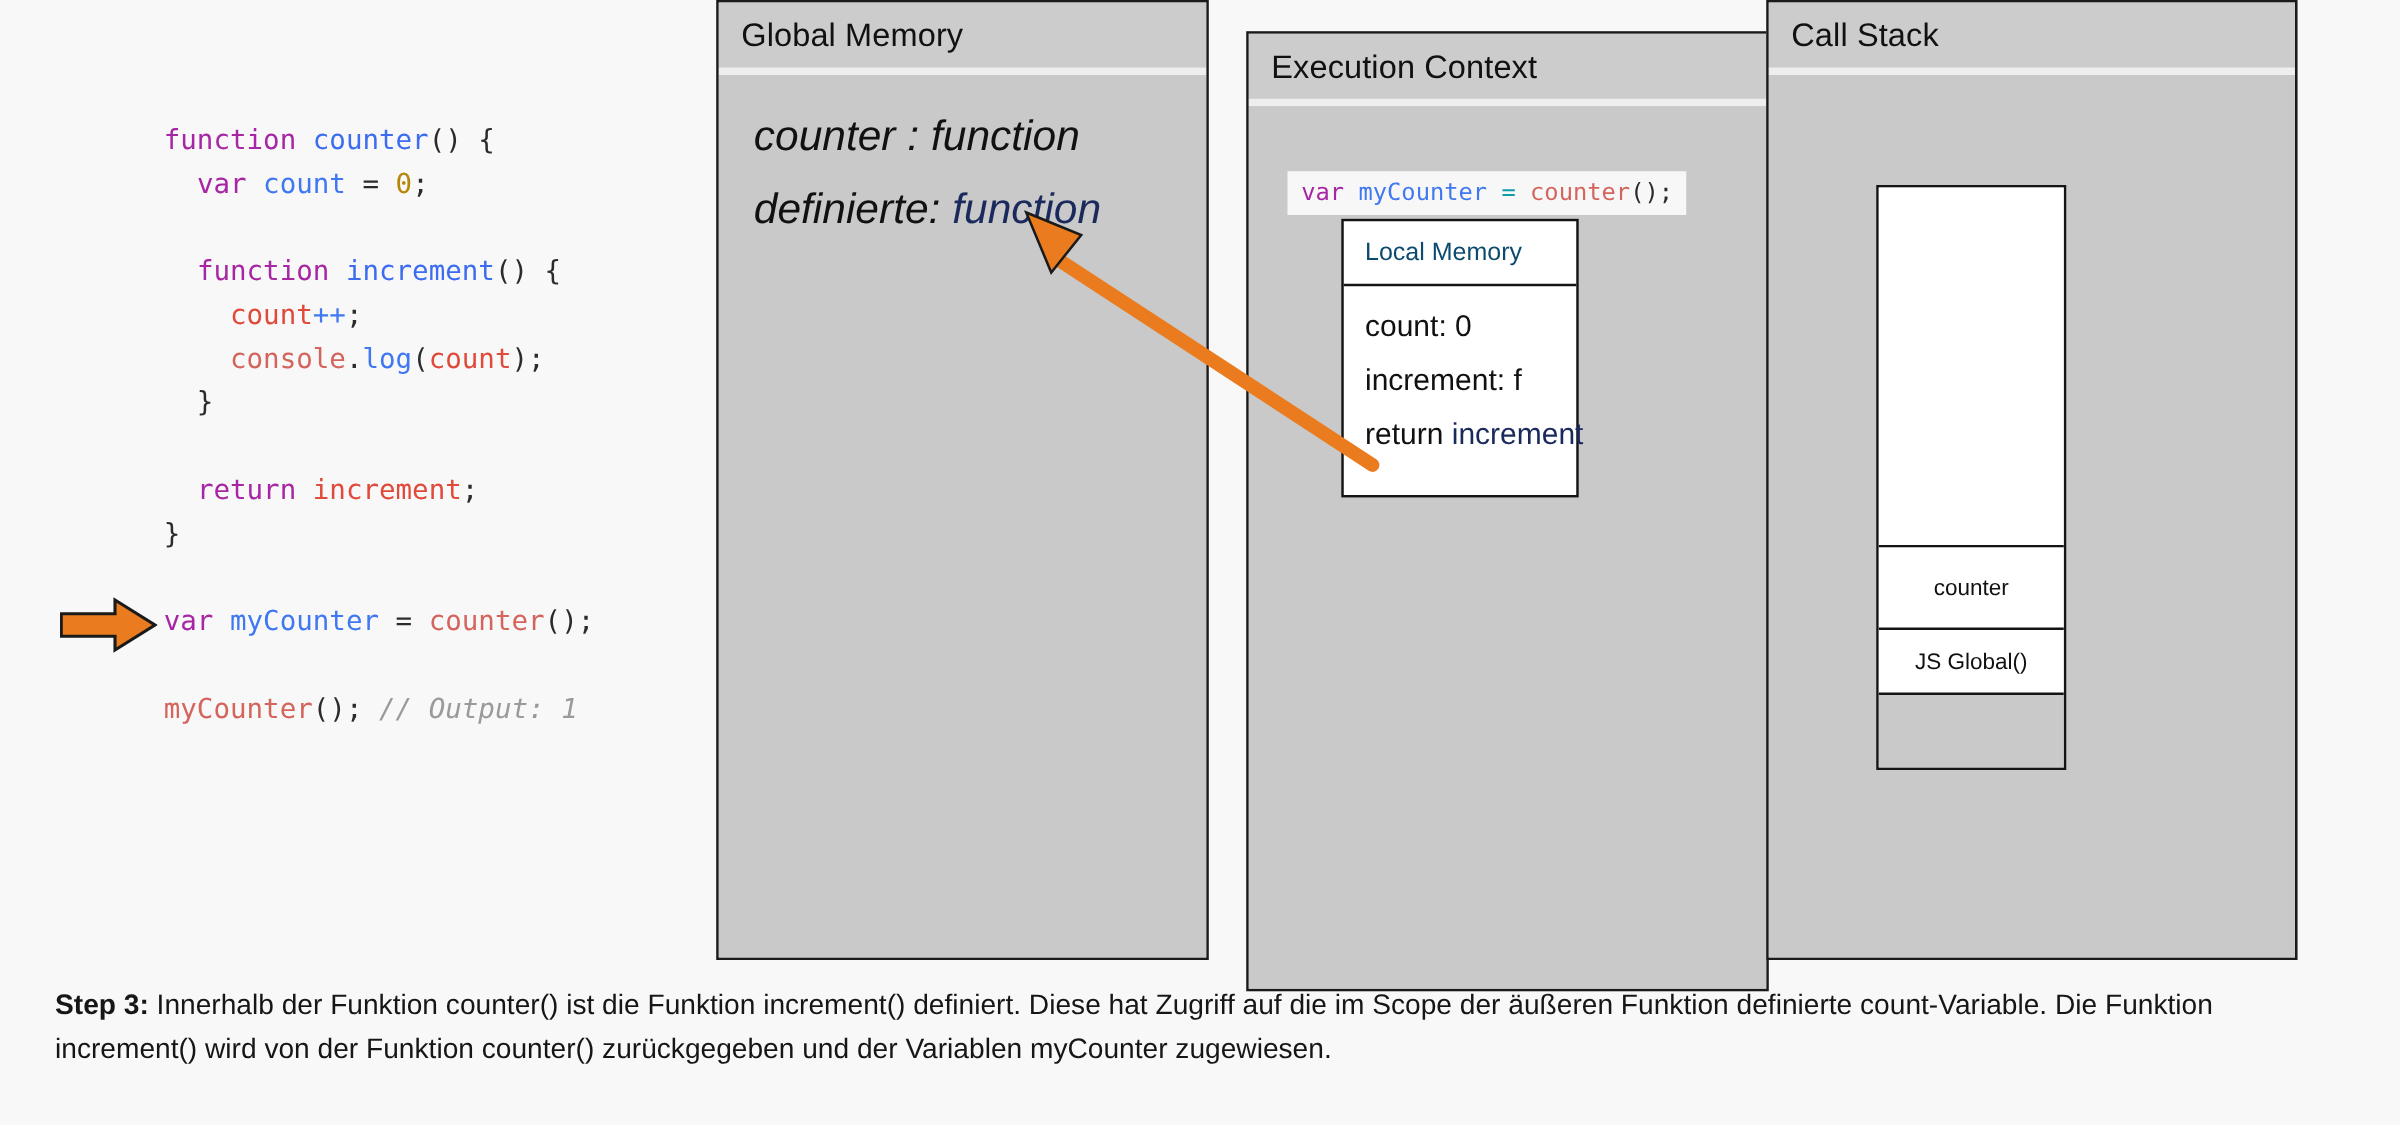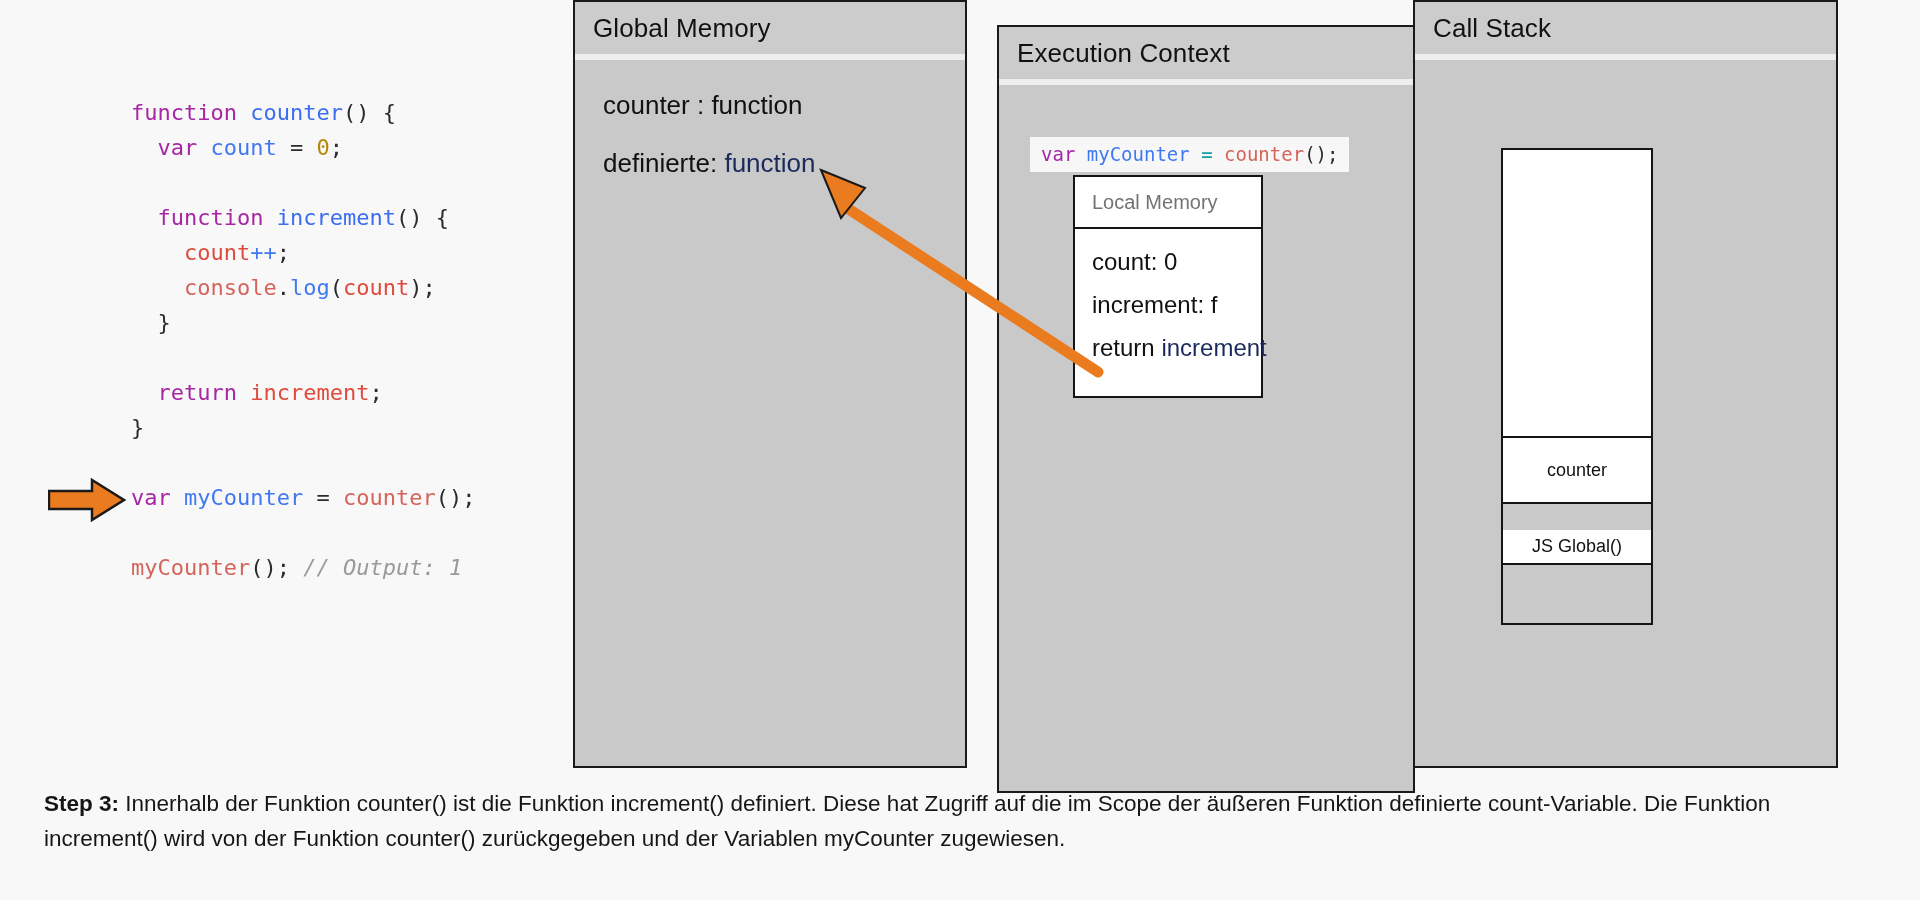--- a/index.html
+++ b/index.html
@@ -84,23 +84,24 @@
     background: #c9c9c9;
   }
 
   #panel-global  { left: 0px;   width: 394px; }
   #panel-exec    { left: 424px; width: 418px; margin-top: 25px; }
   #panel-stack   { left: 840px; width: 425px; }
 
   
   .gm-entry {
     position: absolute;
-    font-size: 26px;
+    font-size: 34px;
     color: #111;
     white-space: nowrap;
+    font-style: italic;
   }
   #gm-counter   { left: 28px; top: 30px; }
   #gm-mycounter { left: 28px; top: 88px; }
   .gm-val-blue { color: #1b2a5c; }
 
   
   .exec-chip {
     position: absolute;
     left: 31px; top: 52px;
     background: #f7f7f7;
@@ -117,21 +118,21 @@
     width: 190px; height: 223px;
     background: #ffffff;
     border: 2px solid #141414;
   }
   .local-head {
     height: 52px;
     border-bottom: 2px solid #141414;
     display: flex; align-items: center;
     padding-left: 17px;
   }
-  .local-head-text { font-size: 20px; color: #737373; }
+  .local-head-text { font-size: 20px; color: #0c4a6e; }
   .local-rows { position: relative; height: 167px; }
   .local-row {
     position: absolute;
     left: 17px;
     font-size: 24px;
     color: #111;
     white-space: nowrap;
   }
   .local-row.r0 { top: 19px; }
   .local-row.r1 { top: 62px; }
@@ -147,21 +148,21 @@
     background: #c9c9c9;
   }
   .stack-cell {
     border-bottom: 2px solid #141414;
     display: flex; align-items: center; justify-content: center;
     background: #ffffff;
   }
   .stack-cell:last-child { border-bottom: none; }
   .stack-cell.empty-top { height: 288px; }
   .stack-cell.frame     { height: 66px; }
-  .stack-cell.frame.small { height: 35px; margin-top: 26px; }
+  .stack-cell.frame.small { height: 52px; }
   .stack-cell.pad       { height: 58px; background: #c9c9c9; }
   .stack-text { font-size: 18px; color: #111; white-space: nowrap; }
 
   
   .big-arrow {
     position: absolute;
     left: 0; top: 0;
     width: 1265px; height: 768px;
     pointer-events: none;
   }

